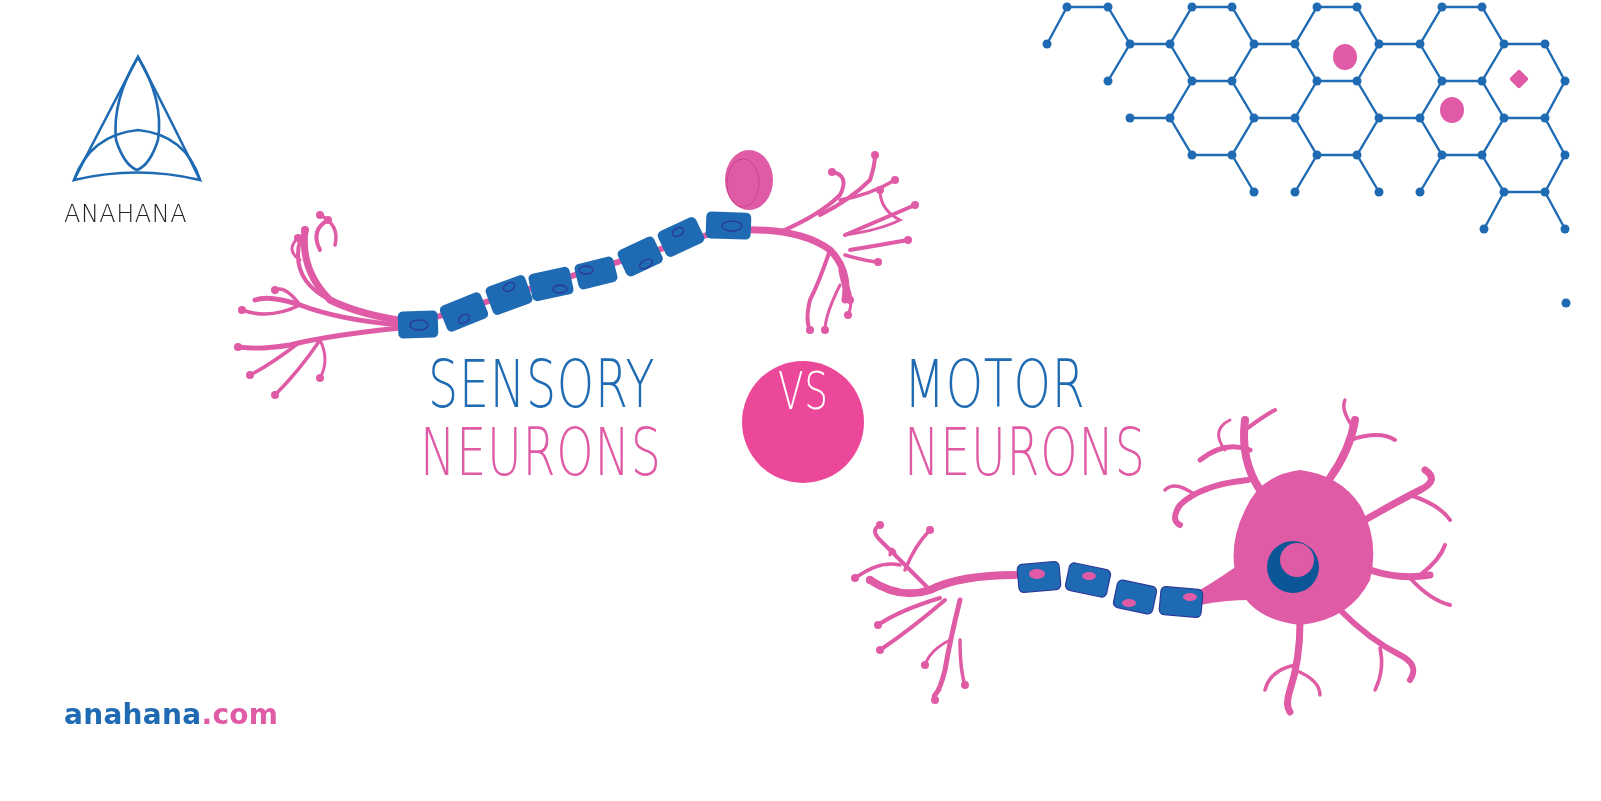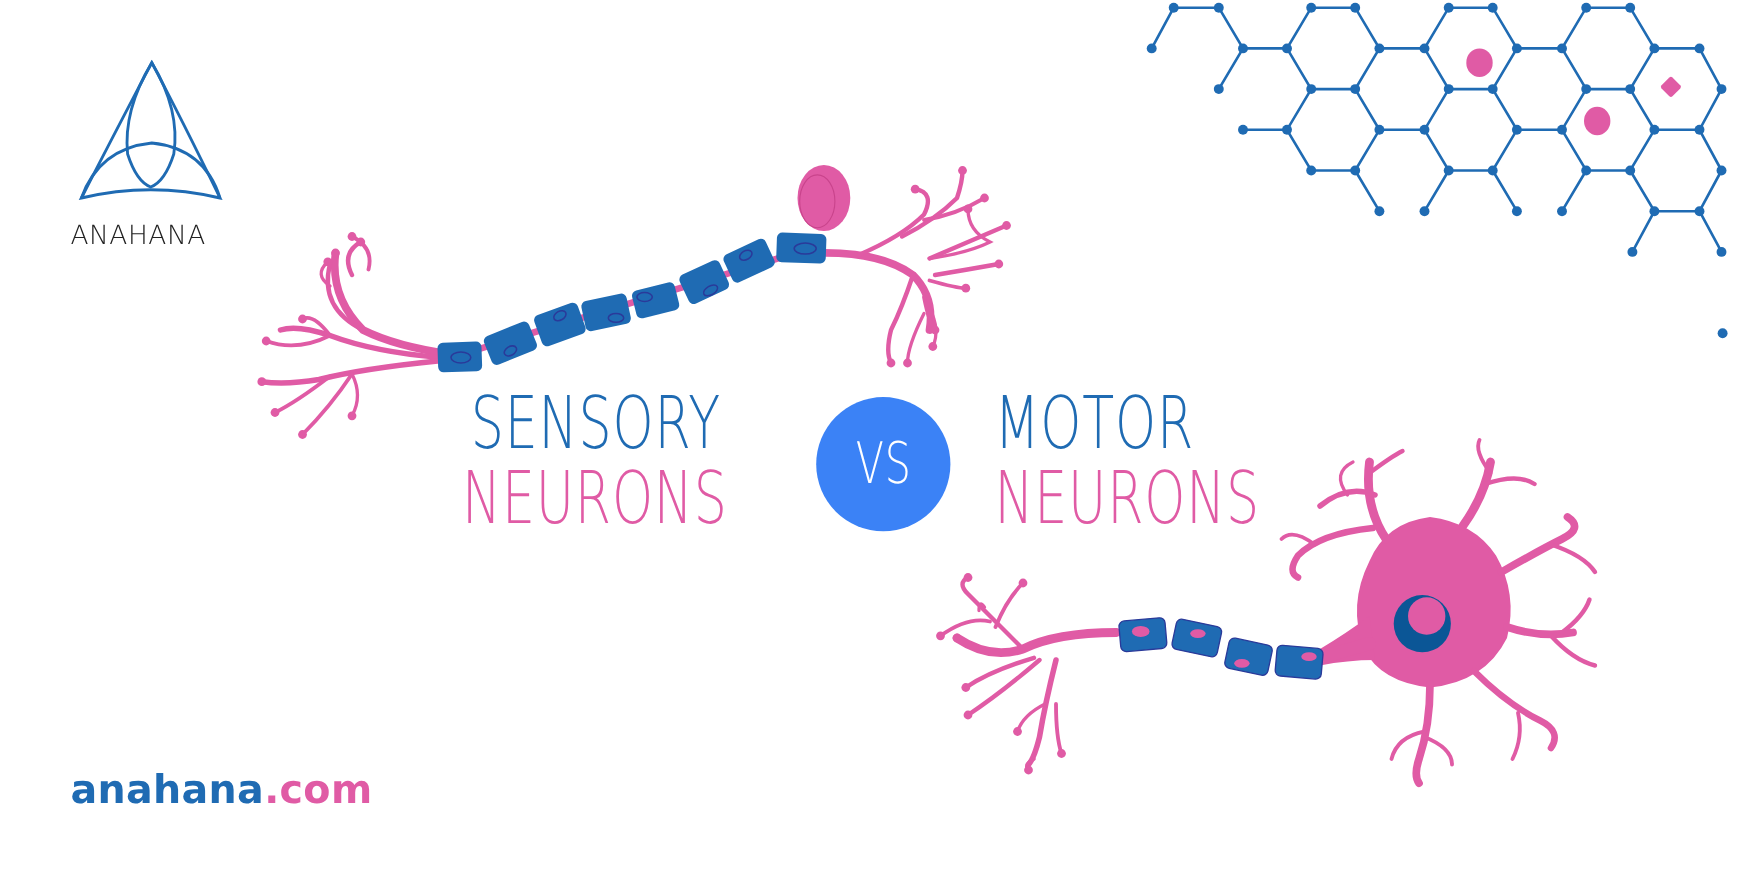--- a/index.html
+++ b/index.html
@@ -9,37 +9,37 @@
     font-family: "Liberation Sans", sans-serif;
   }
   svg.layer { position: absolute; left: 0; top: 0; }
   .brand-name {
     position: absolute; left: 64px; top: 200px; width: 150px;
     font-family: "DejaVu Sans", sans-serif; font-size: 24px; letter-spacing: 0.5px;
     color: #222222; font-weight: 300;
   }
   .site-url {
     position: absolute; left: 64px; top: 698px;
-    font-family: "DejaVu Sans", sans-serif; font-weight: bold; font-size: 36px;
+    font-family: "DejaVu Sans", sans-serif; font-weight: bold; font-size: 28px;
     letter-spacing: 0.3px;
   }
   .site-url .dom { color: #1f6bb3; }
   .site-url .tld { color: #e05ba5; }
   .title-word {
     position: absolute; font-family: "DejaVu Sans", sans-serif;
     font-size: 66px; line-height: 66px; letter-spacing: 1px;
     transform: scaleX(0.72); transform-origin: left top;
     white-space: nowrap; font-weight: 300;
   }
   .blue { color: #1f6bb3; }
   .pink { color: #e05ba5; }
   .vs-circle {
     position: absolute; left: 742px; top: 361px; width: 122px; height: 122px;
-    border-radius: 50%; background: #3b82f6;
-    display: flex; align-items: center; justify-content: center;
+    border-radius: 50%; background: #ec4899;
+    display: flex; justify-content: center;
   }
   .vs-text {
     color: #ffffff; font-family: "DejaVu Sans", sans-serif; font-size: 52px;
     transform: scaleX(0.72); letter-spacing: 1px; font-weight: 300;
   }
 </style>
 </head>
 <body>
 
 <svg class="layer" width="240" height="200" viewBox="0 0 240 200" style="left:0;top:0">

